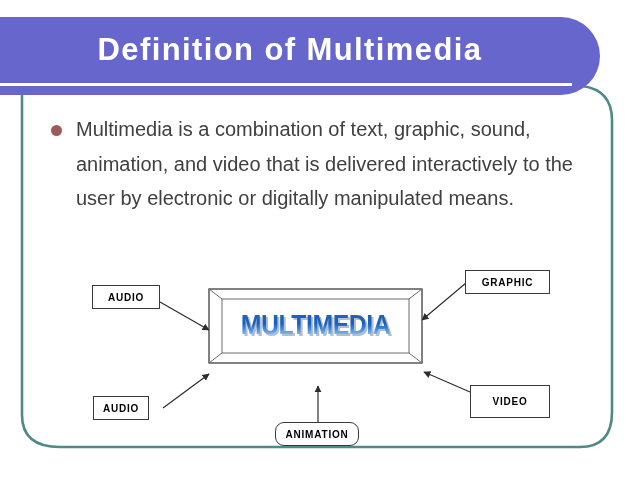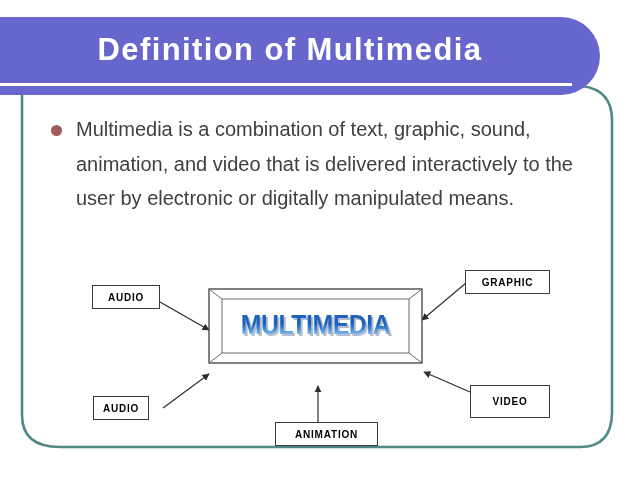--- a/index.html
+++ b/index.html
@@ -121,21 +121,21 @@
     font-weight: bold;
     letter-spacing: 0.8px;
     color: #000000;
     font-family: Liberation Sans, sans-serif;
   }
 
   #node-text     { left: 92px;  top: 285px; width: 68px;  height: 24px; }
   #node-audio    { left: 93px;  top: 396px; width: 56px;  height: 24px; }
   #node-graphic  { left: 465px; top: 270px; width: 85px;  height: 24px; }
   #node-video    { left: 470px; top: 385px; width: 80px;  height: 33px; }
-  #node-animation{ left: 275px; top: 422px; width: 103px; height: 24px; }
+  #node-animation{ left: 275px; top: 422px; width: 84px; height: 24px; border-radius: 9px; }
 
   
   #center-box {
     position: absolute;
     left: 208px;
     top: 288px;
     width: 197px;
     height: 76px;
   }
   #center-svg {

